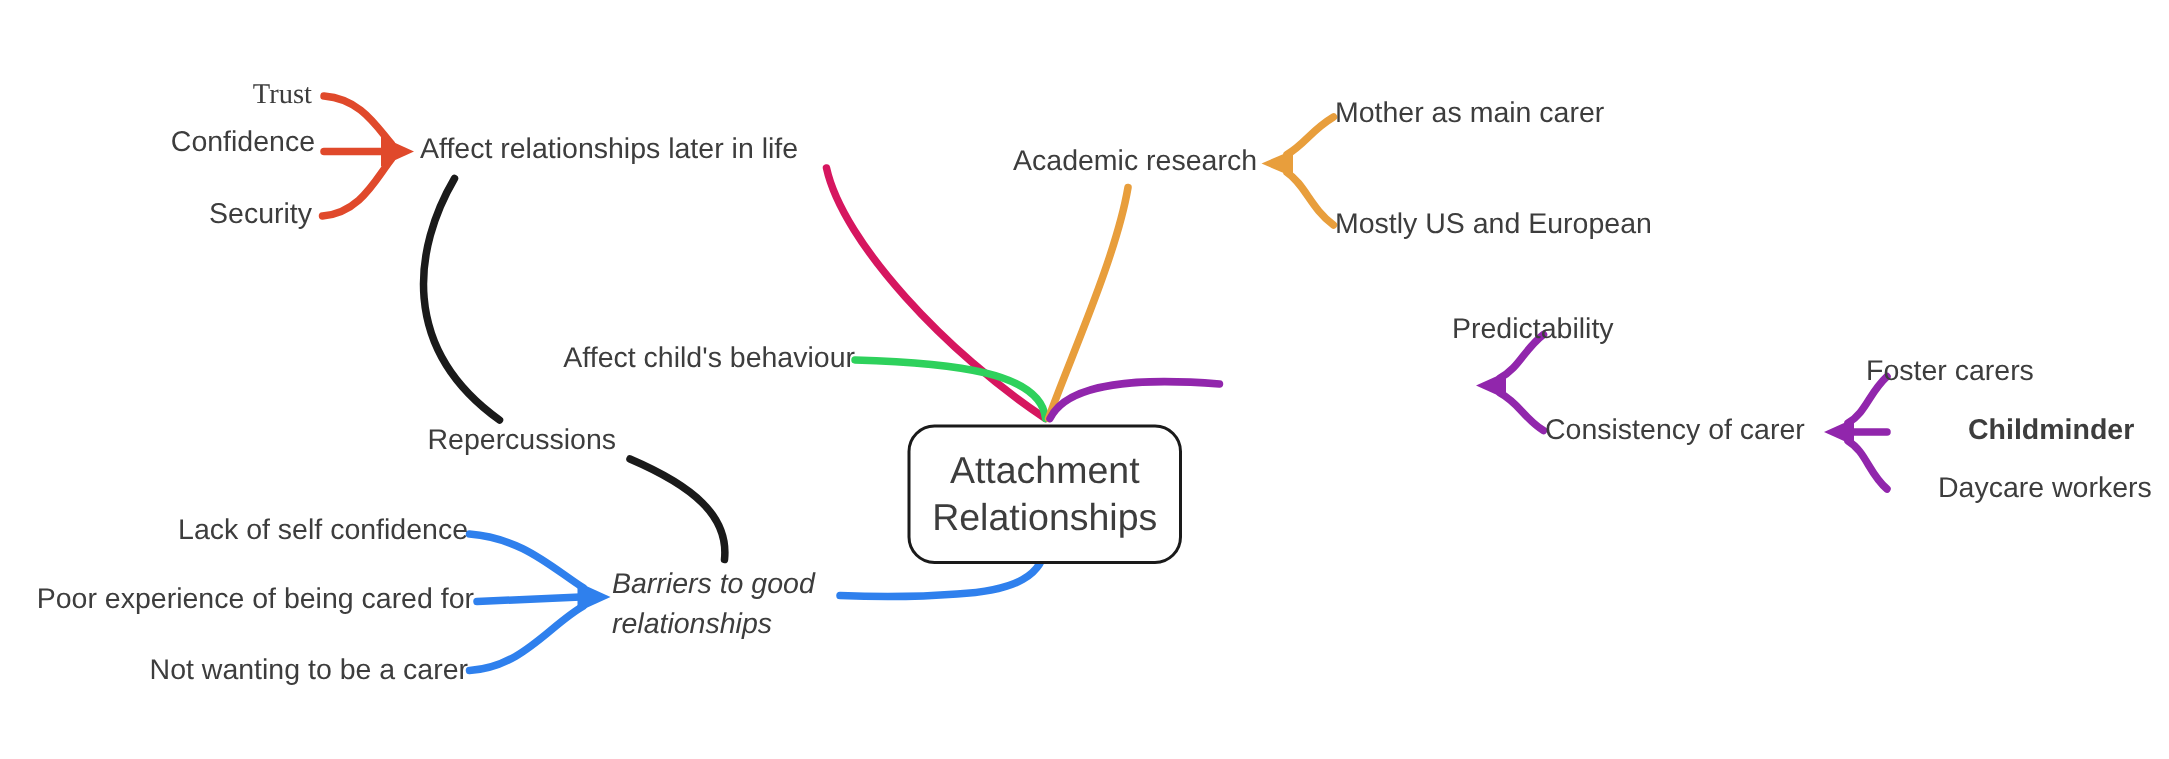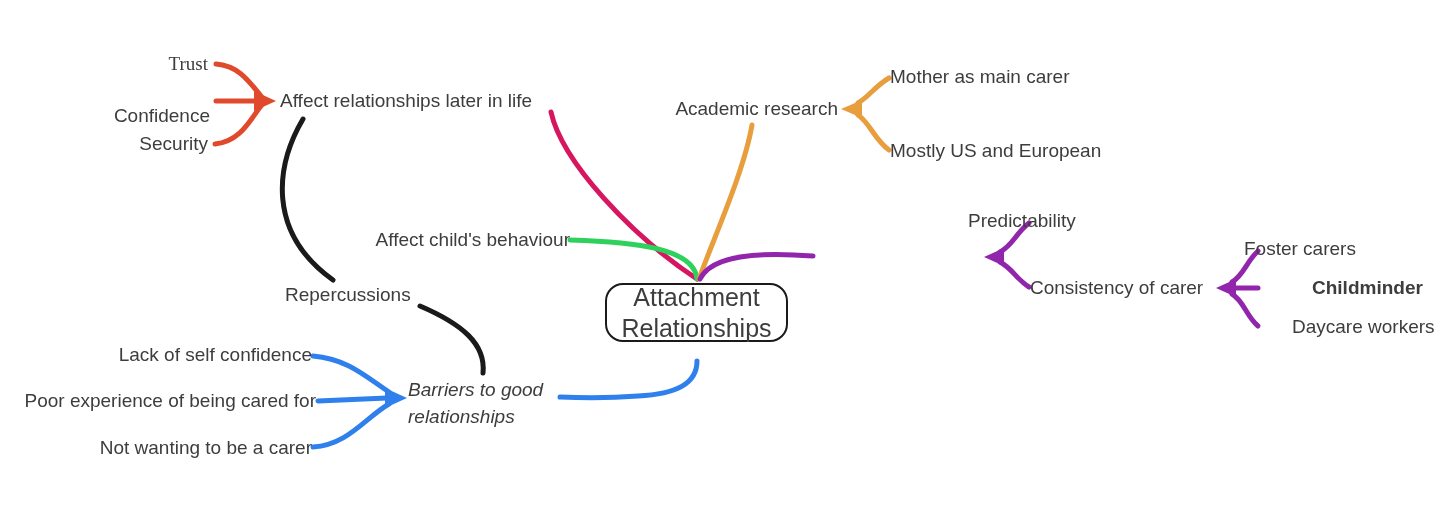--- a/index.html
+++ b/index.html
@@ -3,27 +3,27 @@
 <meta charset="utf-8">
 <style>
   html,body{margin:0;padding:0;background:#ffffff;}
   body{width:1446px;height:506px;position:relative;overflow:hidden;
        font-family:"Liberation Sans","DejaVu Sans",sans-serif;}
   #canvas-wrap{position:absolute;inset:0;width:1446px;height:506px;}
   svg.connectors{position:absolute;left:0;top:0;}
   .label{position:absolute;font-size:19px;color:#3d3d3d;white-space:nowrap;
          transform:translateY(-50%);line-height:1.2;cursor:default;}
   .label.wrap{white-space:normal;}
-  .root-node{position:absolute;left:605px;top:283px;width:183px;height:59px;
+  .root-node{position:absolute;left:605px;top:283px;width:183px;height:93px;
              border:2.5px solid #1a1a1a;border-radius:18px;background:#ffffff;
              display:flex;align-items:center;justify-content:flex-end;text-align:center;
              font-size:25px;line-height:31px;color:#3d3d3d;box-sizing:border-box;}
   
   .pos-trust{right:1238px;top:64px;font-family:Liberation Serif, serif;}
-  .pos-confidence{right:1236px;top:116px;}
+  .pos-confidence{right:1236px;top:96px;}
   .pos-security{right:1238px;top:144px;}
   .pos-affect-later{left:280px;top:101px;}
   .pos-repercussions{left:285px;top:295px;}
   .pos-affect-child{right:876px;top:240px;}
   .pos-academic{right:608px;top:109px;}
   .pos-mother{left:890px;top:77px;}
   .pos-us-european{left:890px;top:151px;}
   .pos-good-rel{left:815px;top:256px;}
   .pos-predictability{left:968px;top:221px;}
   .pos-consistency{left:1030px;top:288px;}

